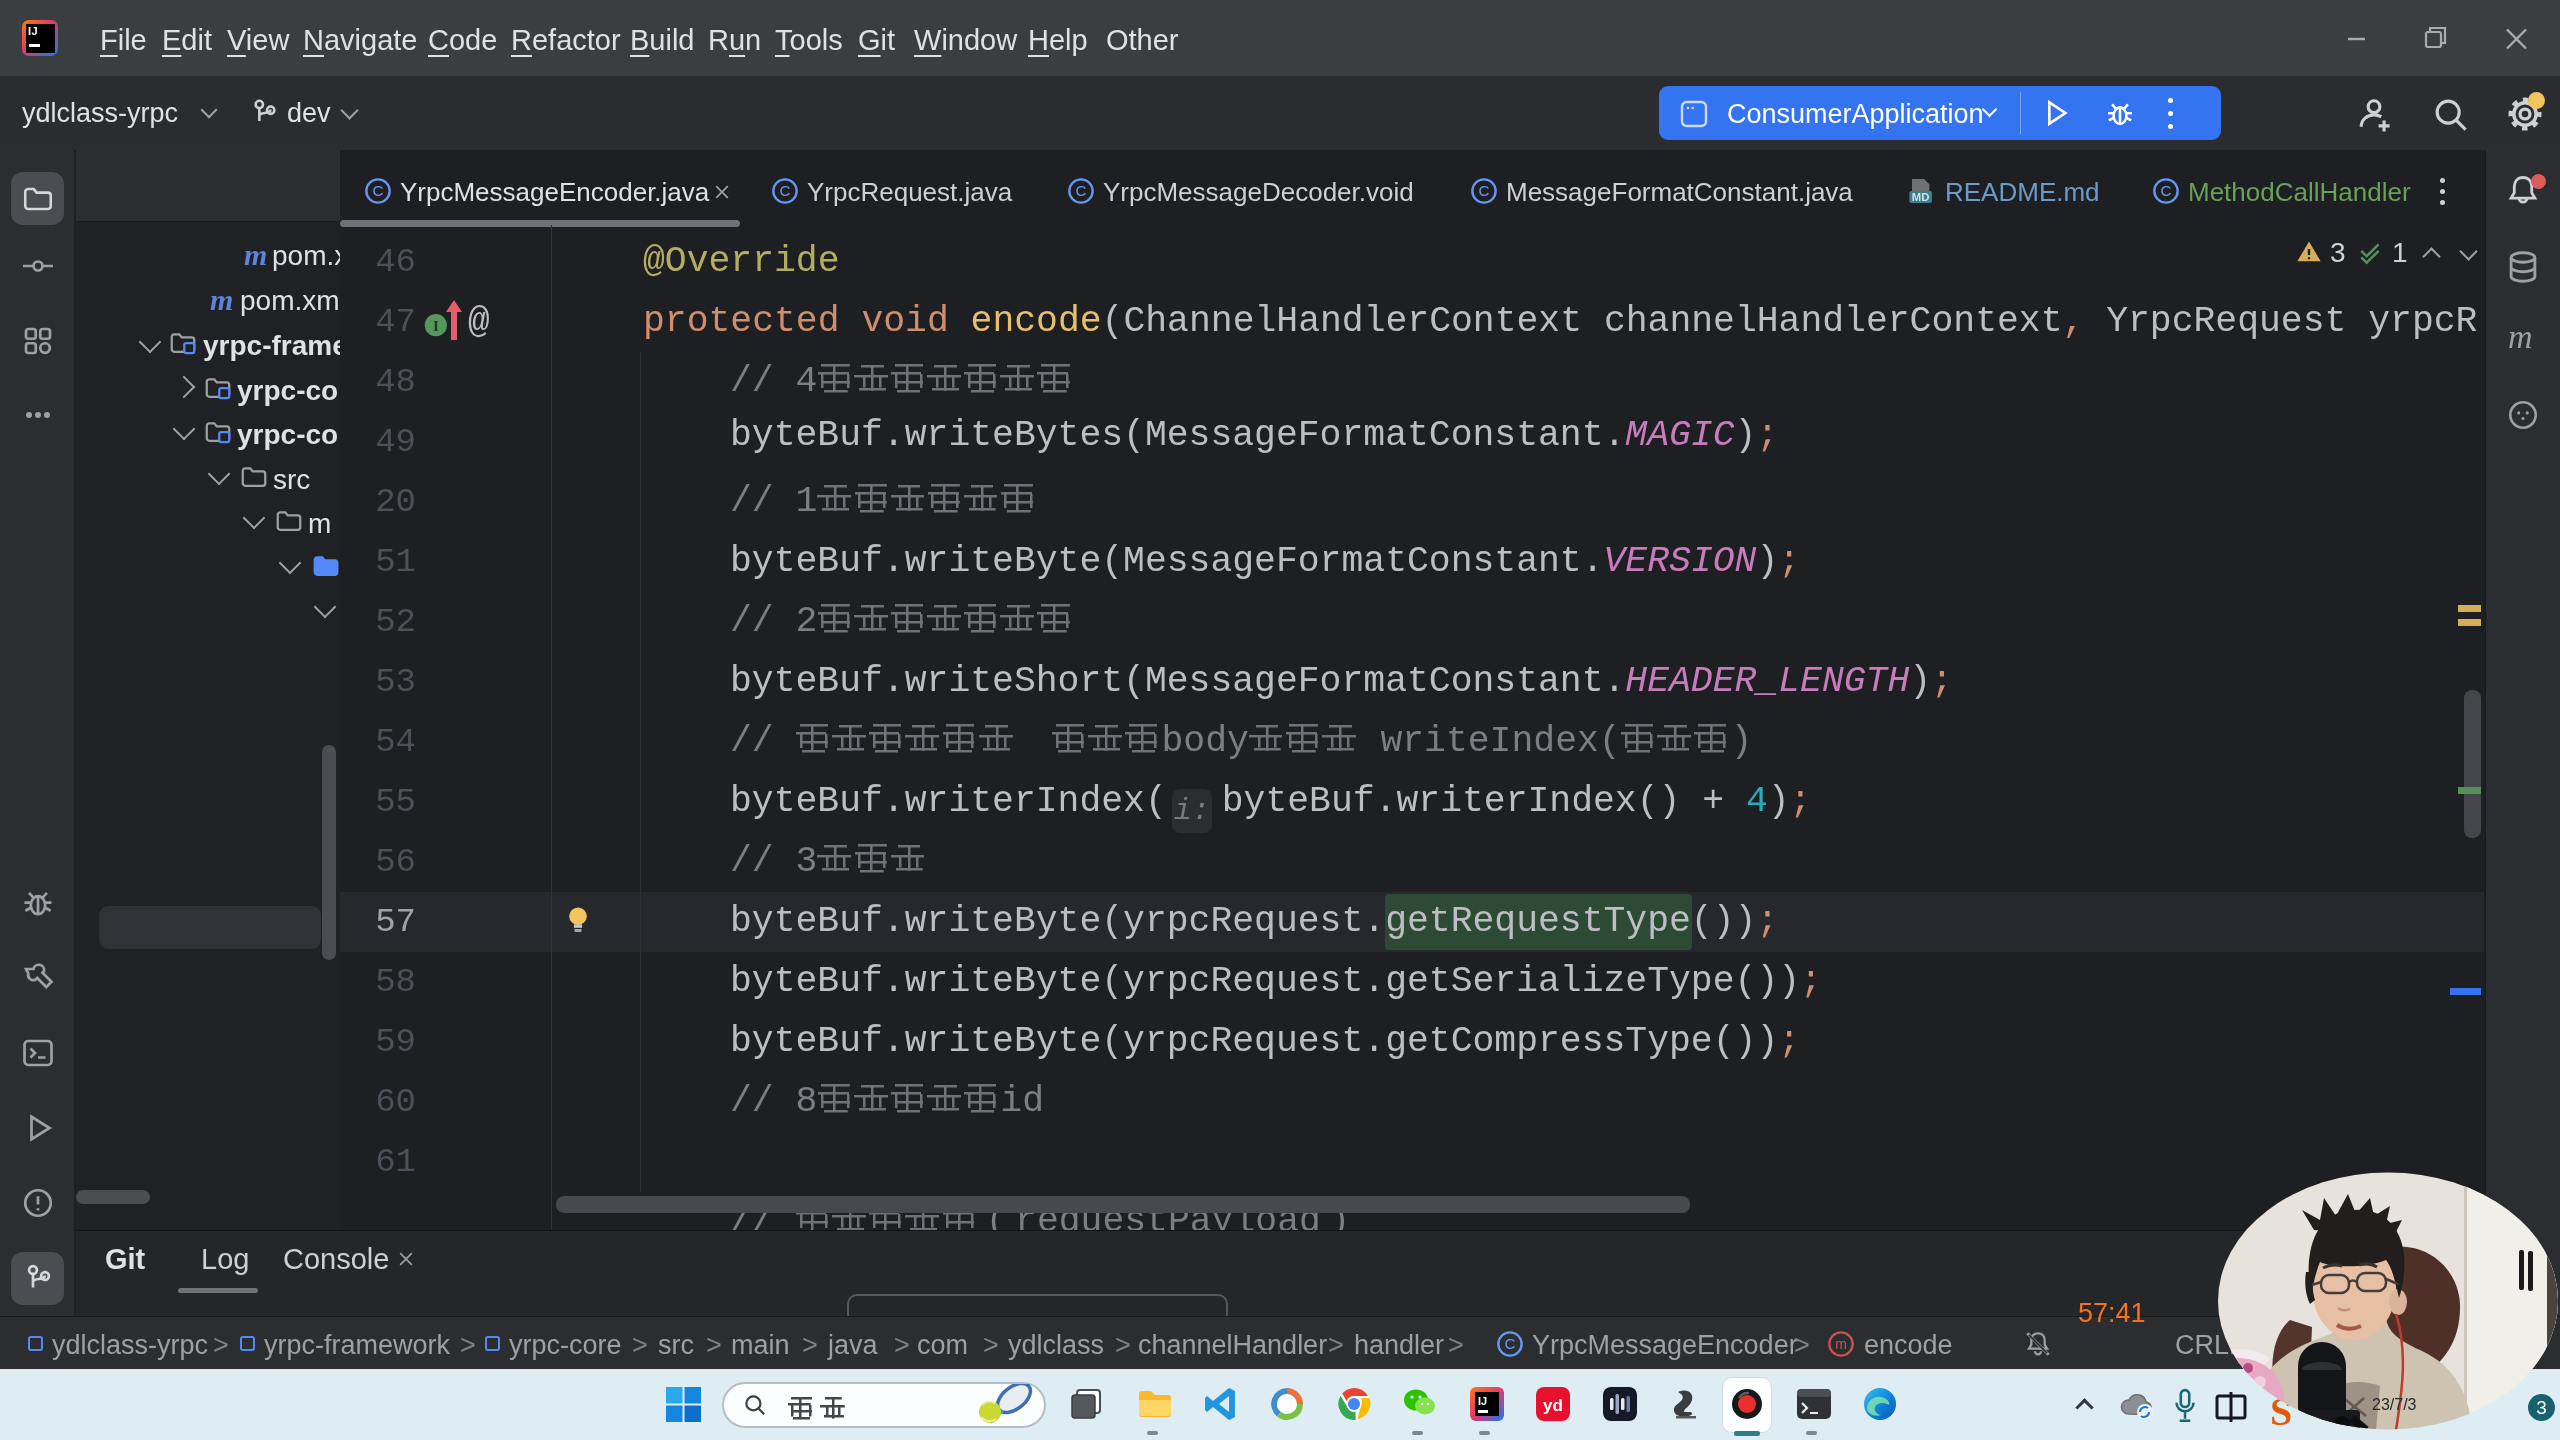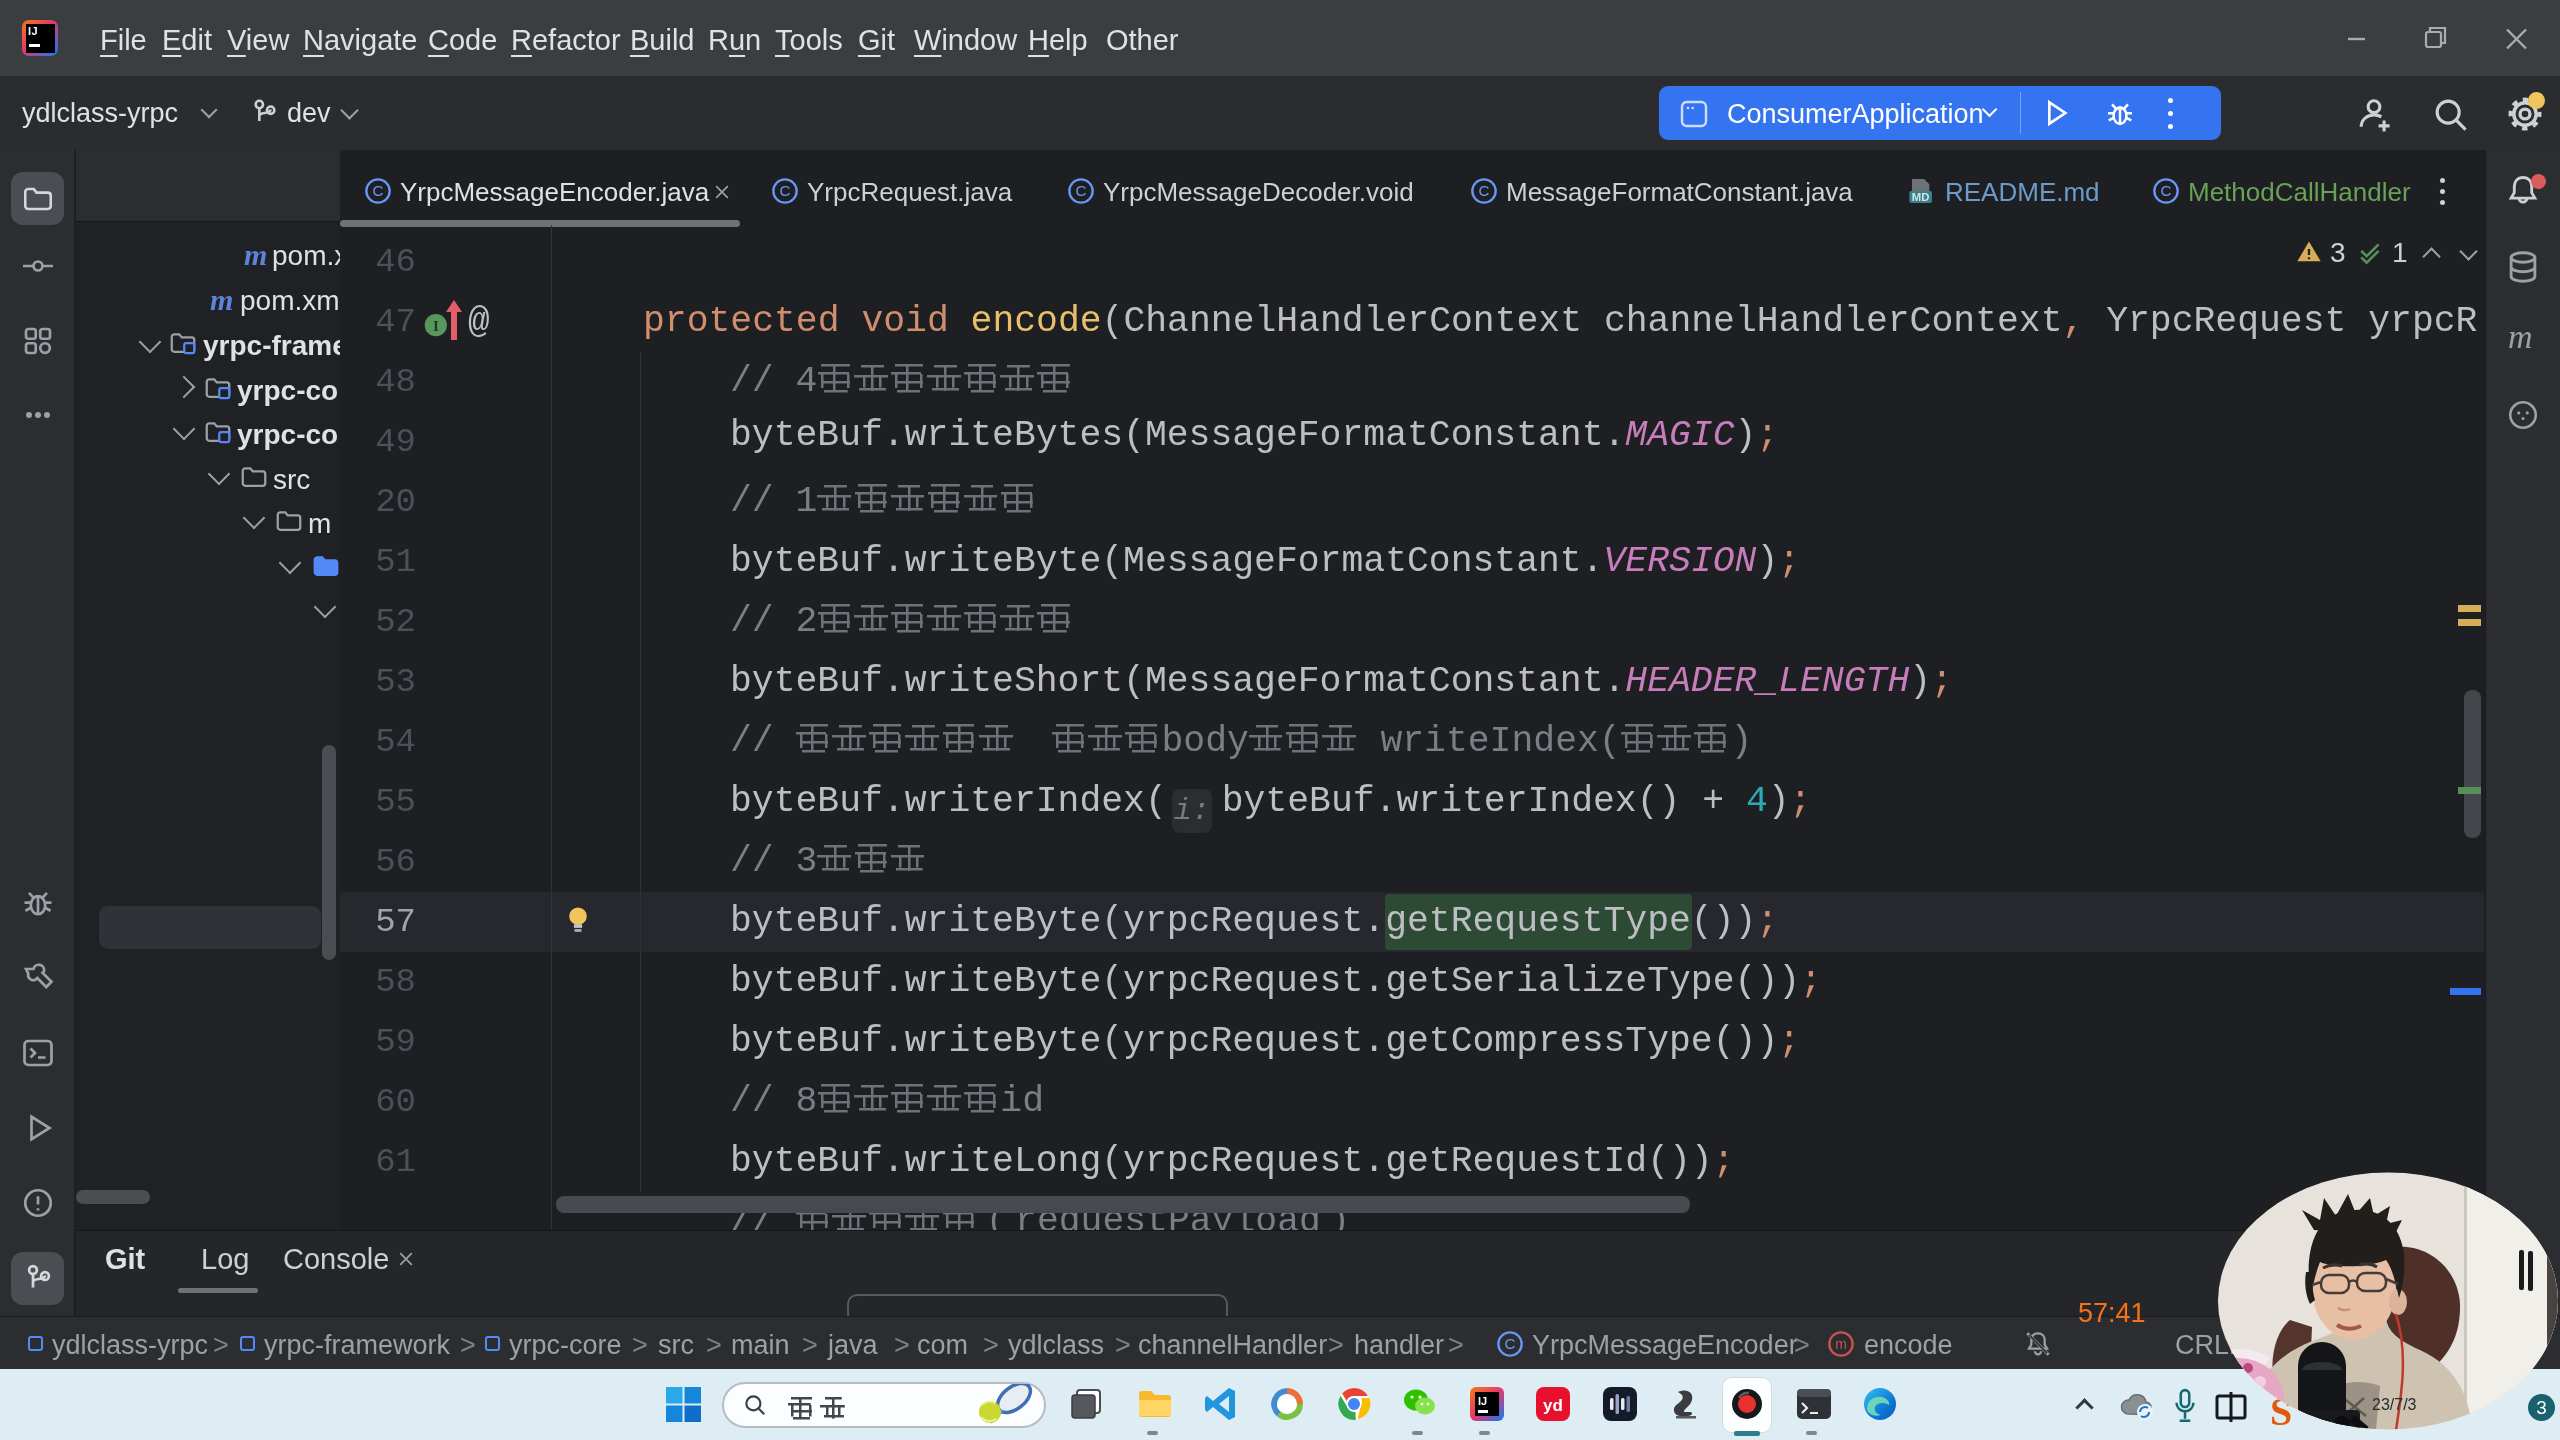--- a/index.html
+++ b/index.html
@@ -304,35 +304,35 @@
   <div class="lnum" style="top:442px;">52</div>
   <div class="lnum" style="top:502px;">53</div>
   <div class="lnum" style="top:562px;">54</div>
   <div class="lnum" style="top:622px;">55</div>
   <div class="lnum" style="top:682px;">56</div>
   <div class="lnum" style="top:742px;color:#A1A3AB;">57</div>
   <div class="lnum" style="top:802px;">58</div>
   <div class="lnum" style="top:862px;">59</div>
   <div class="lnum" style="top:922px;">60</div>
   <div class="lnum" style="top:982px;">61</div>
+  <div class="cline" style="top:82px;"><span style="margin-left:303px;"></span><span class="an">@Override</span></div>
   <div class="cline" style="top:142px;"><span style="margin-left:303px;"></span><span class="kw">protected void</span> <span class="mt">encode</span>(ChannelHandlerContext channelHandlerContext<span class="pn">,</span> YrpcRequest yrpcR</div>
   <div class="cline cm" style="top:202px;"><span style="margin-left:390px;"></span>// 4<span class="cj"></span><span class="cj2"></span><span class="cj"></span><span class="cj2"></span><span class="cj"></span><span class="cj2"></span><span class="cj"></span></div>
   <div class="cline" style="top:256px;"><span style="margin-left:390px;"></span>byteBuf.writeBytes(MessageFormatConstant.<span class="cs">MAGIC</span>)<span class="pn">;</span></div>
   <div class="cline cm" style="top:322px;"><span style="margin-left:390px;"></span>// 1<span class="cj2"></span><span class="cj"></span><span class="cj2"></span><span class="cj"></span><span class="cj2"></span><span class="cj"></span></div>
   <div class="cline" style="top:382px;"><span style="margin-left:390px;"></span>byteBuf.writeByte(MessageFormatConstant.<span class="cs">VERSION</span>)<span class="pn">;</span></div>
   <div class="cline cm" style="top:442px;"><span style="margin-left:390px;"></span>// 2<span class="cj"></span><span class="cj2"></span><span class="cj"></span><span class="cj2"></span><span class="cj"></span><span class="cj2"></span><span class="cj"></span></div>
   <div class="cline" style="top:502px;"><span style="margin-left:390px;"></span>byteBuf.writeShort(MessageFormatConstant.<span class="cs">HEADER_LENGTH</span>)<span class="pn">;</span></div>
   <div class="cline cm" style="top:562px;"><span style="margin-left:390px;"></span>// <span class="cj"></span><span class="cj2"></span><span class="cj"></span><span class="cj2"></span><span class="cj"></span><span class="cj2"></span><span style="display:inline-block;width:36.6px;"></span><span class="cj"></span><span class="cj2"></span><span class="cj"></span>body<span class="cj2"></span><span class="cj"></span><span class="cj2"></span> writeIndex(<span class="cj"></span><span class="cj2"></span><span class="cj"></span>)</div>
   <div class="cline" style="top:622px;"><span style="margin-left:390px;"></span>byteBuf.writerIndex(<span style="display:inline-block;width:40px;height:44px;margin:0 10px 0 5px;border-radius:8px;background:#2B2D30;color:#787C82;font-size:30px;font-style:italic;text-align:center;line-height:44px;vertical-align:-8px;">i:</span>byteBuf.writerIndex() + <span class="nm">4</span>)<span class="pn">;</span></div>
   <div class="cline cm" style="top:682px;"><span style="margin-left:390px;"></span>// 3<span class="cj2"></span><span class="cj"></span><span class="cj2"></span></div>
   <div class="cline" style="top:742px;"><span style="margin-left:390px;"></span>byteBuf.writeByte(yrpcRequest.getRequestType())<span class="pn">;</span></div>
   <div class="cline" style="top:862px;"><span style="margin-left:390px;"></span>byteBuf.writeByte(yrpcRequest.getCompressType())<span class="pn">;</span></div>
   <div class="cline" style="top:802px;"><span style="margin-left:390px;"></span>byteBuf.writeByte(yrpcRequest.getSerializeType())<span class="pn">;</span></div>
   <div class="cline cm" style="top:922px;"><span style="margin-left:390px;"></span>// 8<span class="cj"></span><span class="cj2"></span><span class="cj"></span><span class="cj2"></span><span class="cj"></span>id</div>
-  <div class="cline" style="top:982px;"><span style="margin-left:390px;"></span>byteBuf.writeLong(yrpcRequest.getRequestId())<span class="pn">;</span></div>
   <div class="cline cm" style="top:1042px;"><span style="margin-left:390px;"></span>// <span class="cj"></span><span class="cj2"></span><span class="cj"></span><span class="cj2"></span><span class="cj"></span><span style="display:inline-block;width:36.6px;text-align:center;">(</span>requestPayload<span style="display:inline-block;width:36.6px;text-align:center;">)</span></div>
   <svg class="abs" style="left:83px;top:158px;" width="28" height="32" viewBox="0 0 24 24">
         <circle cx="11" cy="13" r="9.5" fill="#57965C"></circle>
         <text x="11" y="18" text-anchor="middle" font-size="13" font-weight="bold" font-family="Liberation Serif" fill="#1E3B20">I</text>
       </svg>
   <svg class="abs" style="left:104px;top:148px;" width="20" height="44" viewBox="0 0 20 44">
         <path d="M10 2 L18 14 H13 V42 H7 V14 H2 Z" fill="#E35D6A"></path>
       </svg>
   <div class="abs" style="left:128px;top:152px;color:#BCBEC4;font-size:36px;font-family:'Liberation Mono',monospace;">@</div>
   <svg class="abs" style="left:224px;top:753px;" width="28" height="38" viewBox="0 0 24 30">

